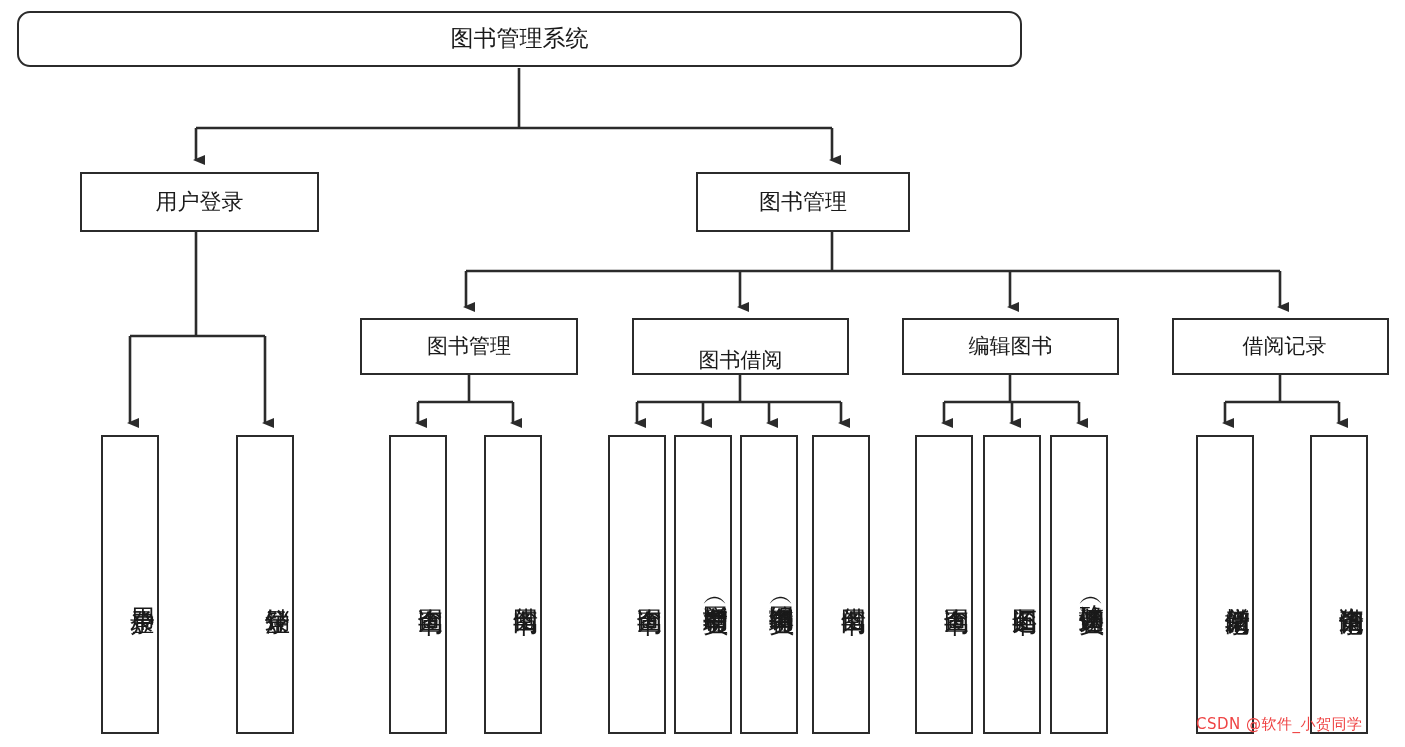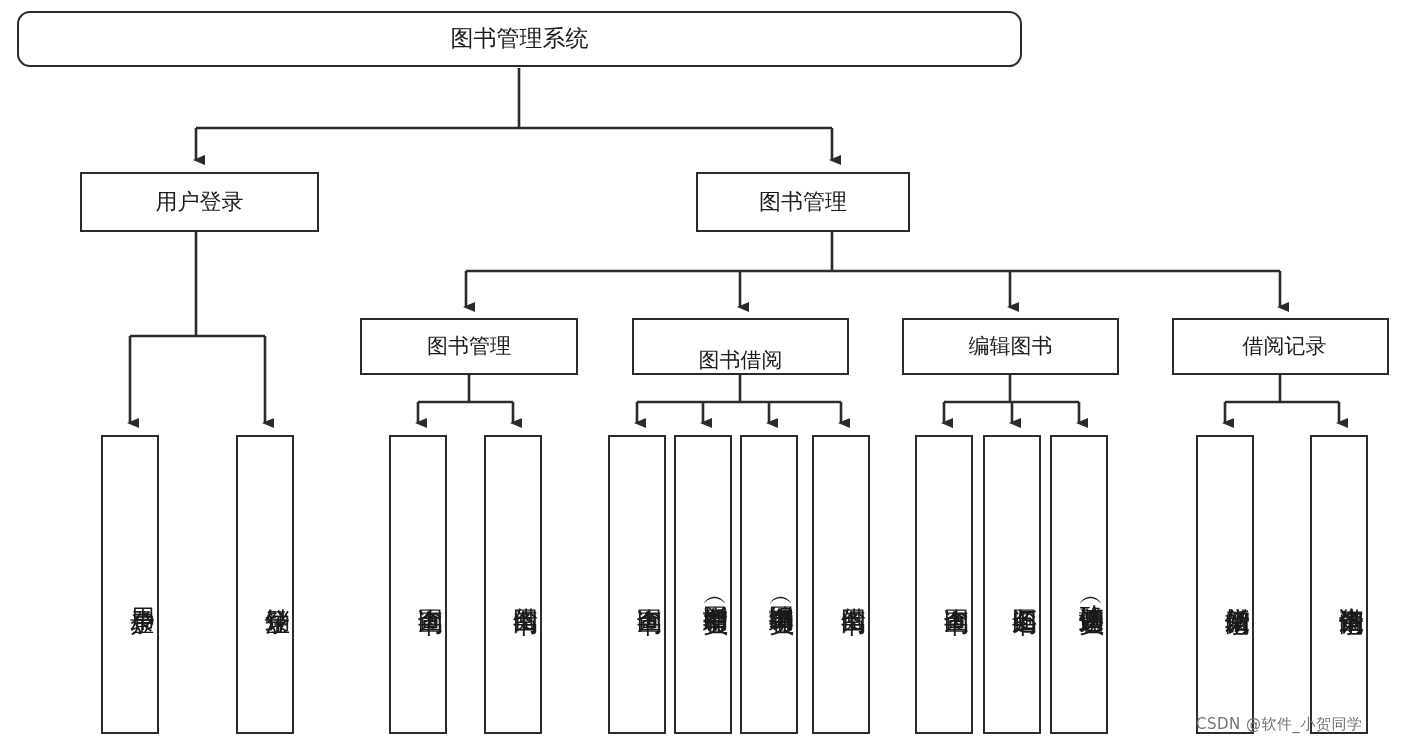--- a/index.html
+++ b/index.html
@@ -57,21 +57,21 @@
     align-items: flex-start;
     justify-content: center;
   }
   .leaf-label {
     display: block;
     white-space: normal;
   }
   .watermark {
     position: absolute;
     font-size: 15px;
-    color: #737373;
+    color: #ef4444;
     letter-spacing: 0.5px;
     white-space: nowrap;
     font-family: "DejaVu Sans", "Liberation Sans", sans-serif;
   }
 </style>
 </head>
 <body>
 
 <div id="canvas">
 

